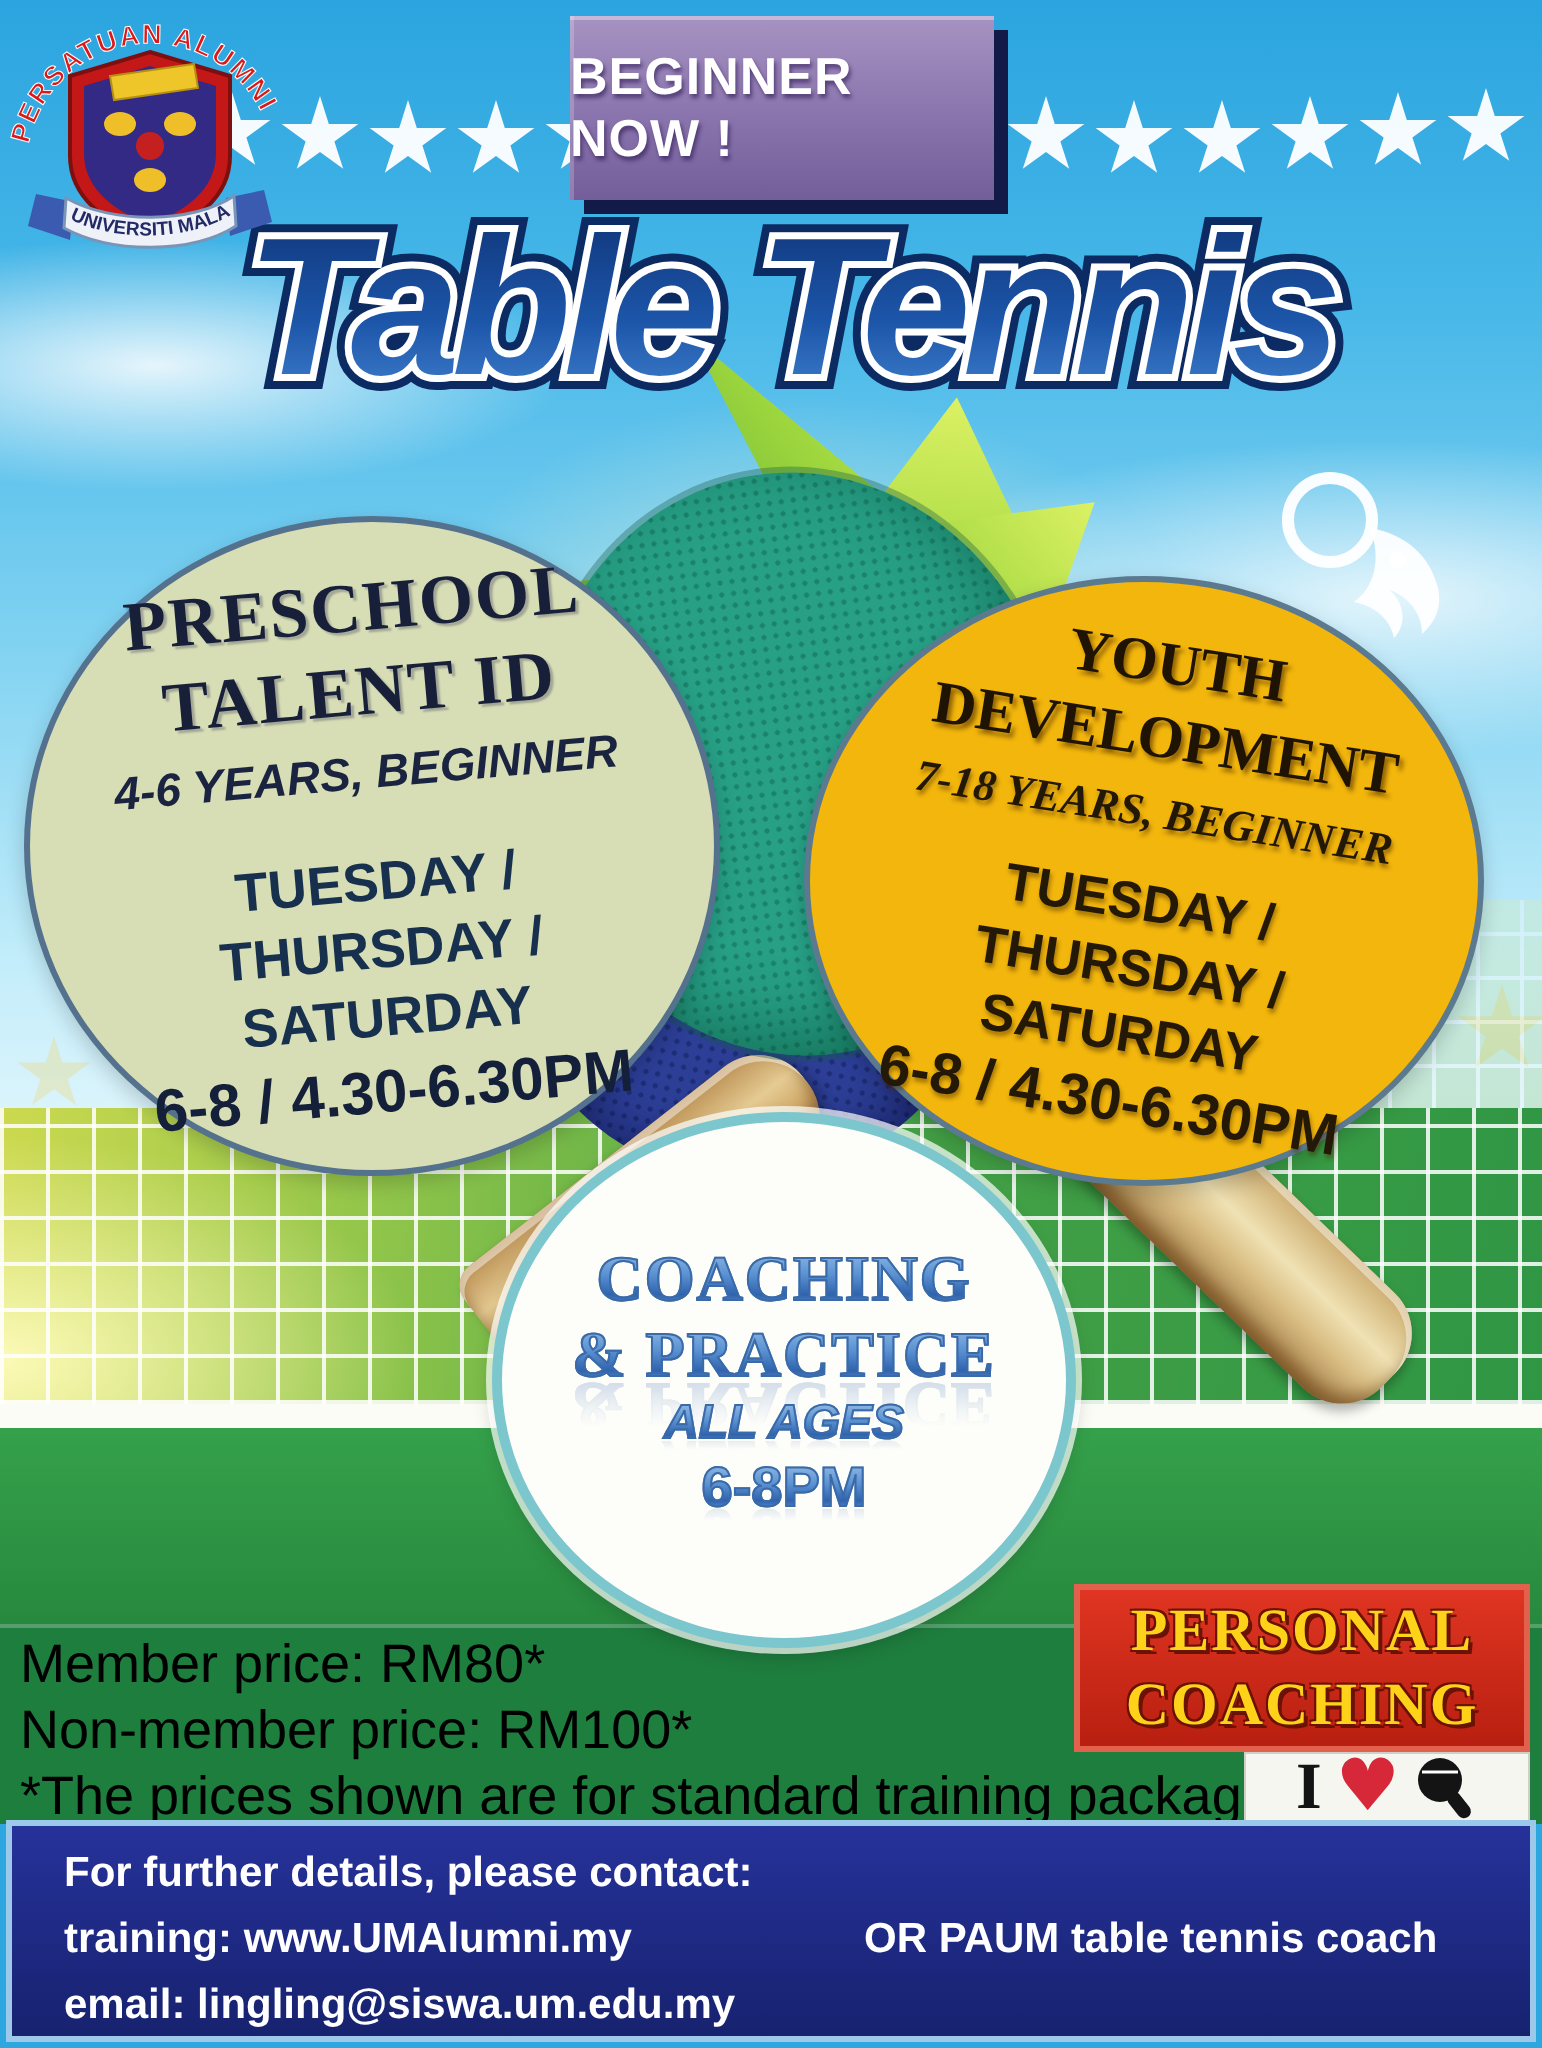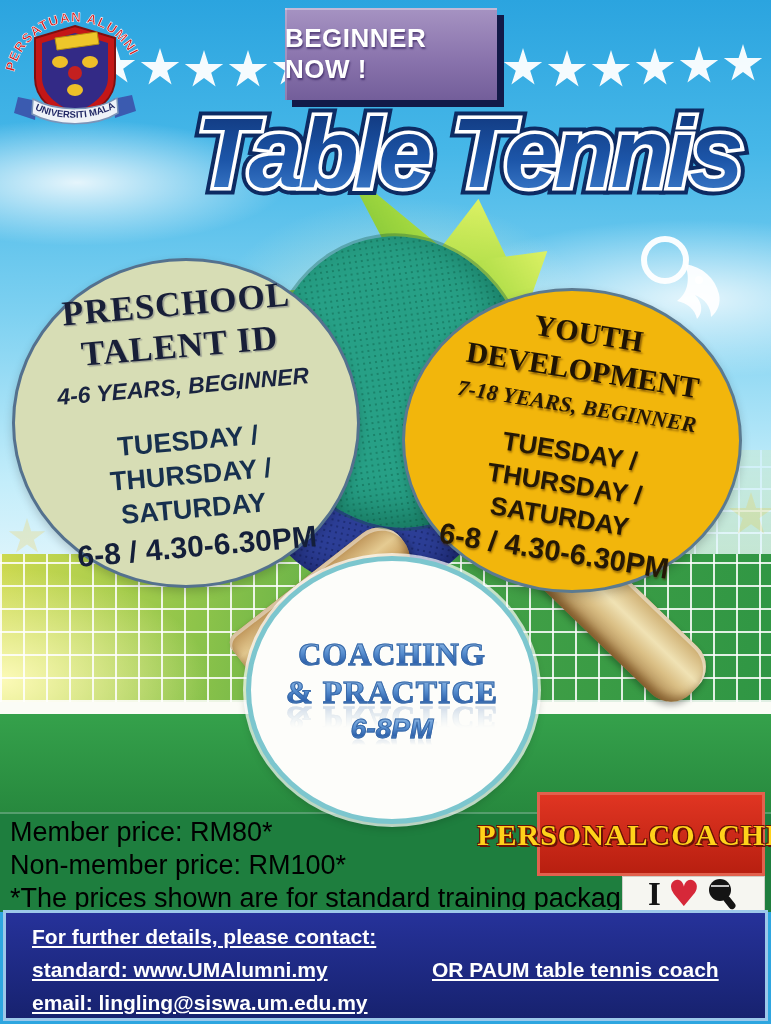--- a/index.html
+++ b/index.html
@@ -38,21 +38,21 @@
     background:linear-gradient(180deg,#a693c2 0%,#8a74ad 55%,#735e9a 100%);
     box-shadow:7px 7px 0 #121a48, inset 0 2px 0 rgba(255,255,255,.35), inset 2px 0 0 rgba(255,255,255,.2);
     display:flex; align-items:center; justify-content:center;
   }
   .register span {
     color:#fff; font-weight:700; font-size:26px; letter-spacing:.5px;
     text-shadow:1px 2px 2px rgba(40,20,80,.6);
   }
 
   
-  .title-wrap { position:absolute; left:50px; width:690px; top:100px; height:140px; z-index:6; text-align:right; }
+  .title-wrap { position:absolute; left:50px; width:690px; top:100px; height:140px; z-index:6; text-align:center; }
   .title-layer {
     position:absolute; left:0; right:0; top:0;
     font-family:"Liberation Sans", sans-serif; font-style:italic; font-weight:900;
     font-size:98px; line-height:1.1; letter-spacing:-4px; white-space:nowrap;
   }
   .t-outline { -webkit-text-stroke:15px #0d2b63; color:#0d2b63; }
   .t-white   { -webkit-text-stroke:7px #ffffff; color:#fff; }
   .t-fill    {
     background:linear-gradient(180deg,#0f3376 0%,#1c55a8 55%,#4585d2 100%);
     -webkit-background-clip:text; background-clip:text; color:transparent;
@@ -156,28 +156,28 @@
 
   .gloss {
     background:linear-gradient(180deg,#a6c8ea 0%,#5b92d2 45%,#2f63ae 72%,#83b2e0 100%);
     -webkit-background-clip:text; background-clip:text; color:transparent;
     -webkit-text-stroke:1px #3a6aa8;
   }
   .reflect { -webkit-box-reflect:below -12px linear-gradient(transparent 62%, rgba(0,0,0,.28)); }
   .c-coach .head { font-family:"Liberation Serif",serif; font-weight:700; font-size:32px; line-height:38px; letter-spacing:1px; }
   .c-coach .sub  { font-style:italic; font-weight:700; font-size:24px; margin-top:2px; }
   .c-coach .days { font-weight:700; font-size:28px; line-height:34px; margin-top:18px; }
-  .c-coach .time { font-weight:700; font-size:28px; margin-top:2px;font-style:italic; }
+  .c-coach .time { font-weight:700; font-size:28px; margin-top:2px; }
 
   
   .personal {
     position:absolute; left:537px; top:792px; width:228px; height:84px; z-index:7;
     background:linear-gradient(180deg,#e03522,#b81f10);
     border:3px solid #e2614d;
-    display:flex; align-items:center; justify-content:center;
+    display:flex; flex-direction:column; align-items:center; justify-content:center;
   }
   .personal span {
     font-family:"Liberation Serif",serif; font-weight:700; font-size:30px; line-height:37px;
     letter-spacing:1px; color:#ffd21a;
     text-shadow:2px 2px 0 #6a1206, -1px -1px 0 #6a1206, 1px -1px 0 #6a1206, -1px 1px 0 #6a1206;
   }
 
   .love {
     position:absolute; left:622px; top:876px; width:143px; height:36px; z-index:7;
     background:#f6f6f1; border:1px solid #cfcfc8;
@@ -186,21 +186,20 @@
   .love .i { font-family:"Liberation Serif",serif; font-weight:900; font-size:33px; line-height:1; color:#141414; }
   .love .heart { color:#d62839; font-size:36px; line-height:.9; font-family:"DejaVu Sans",sans-serif; }
 
   
   .contact {
     position:absolute; left:3px; right:3px; top:910px; height:111px; z-index:9;
     background:linear-gradient(180deg,#26329a 0%,#17226f 100%);
     border:3px solid #9cc8ea;
     color:#fff; font-weight:700; font-size:21px;
     padding:12px 26px 0 26px;
-    text-decoration:underline;
   }
   .contact .grid { display:grid; grid-template-columns:400px 1fr; row-gap:9px; }
   .contact .full { grid-column:1 / span 2; }
 </style>
 </head>
 <body>
 
 <div class="poster">
 
   <div class="sky"></div>
@@ -303,20 +302,23 @@
       <div class="time">6-8 / 4.30-6.30PM</div>
     </div>
   </div>
 
   <div class="circle c-coach">
     <div class="inner">
       <div class="head reflect">
         <div class="gloss">COACHING</div>
         <div class="gloss">&amp; PRACTICE</div>
       </div>
+      <div class="sub reflect">
+        <span class="gloss">ALL AGES</span>
+      </div>
       <div class="time reflect">
         <span class="gloss">6-8PM</span>
       </div>
     </div>
   </div>
 
   <div class="prices"></div>
   <div class="prices-text">
     <div>Member price: RM80*</div>
     <div>Non-member price: RM100*</div>
@@ -334,19 +336,19 @@
     <svg width="32" height="34" viewBox="0 0 32 34">
       <circle cx="13" cy="13" r="11" fill="#141414"></circle>
       <line x1="4" y1="9" x2="22" y2="9" stroke="#fff" stroke-width="1.5"></line>
       <rect x="19" y="18" width="7" height="15" rx="3.5" fill="#141414" transform="rotate(-38 22.5 25.5)"></rect>
     </svg>
   </div>
 
   <div class="contact">
     <div class="grid">
       <div class="full">For further details, please contact:</div>
-      <div>standard: www.UMAlumni.my</div>
+      <div>training: www.UMAlumni.my</div>
       <div>OR PAUM table tennis  coach</div>
       <div>email: lingling@siswa.um.edu.my</div>
     </div>
   </div>
 
 </div>
 
 </body></html>

